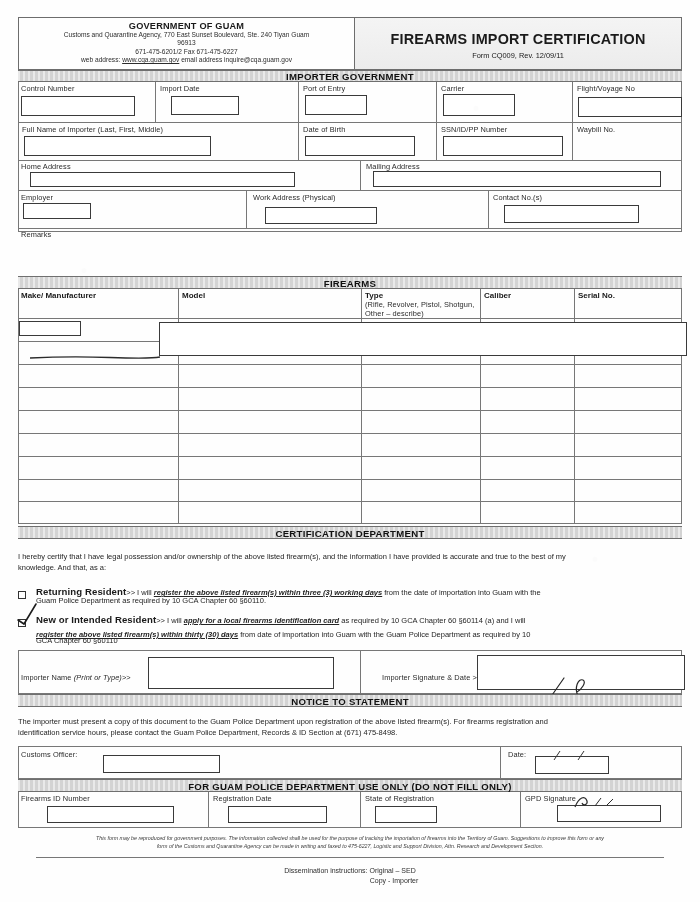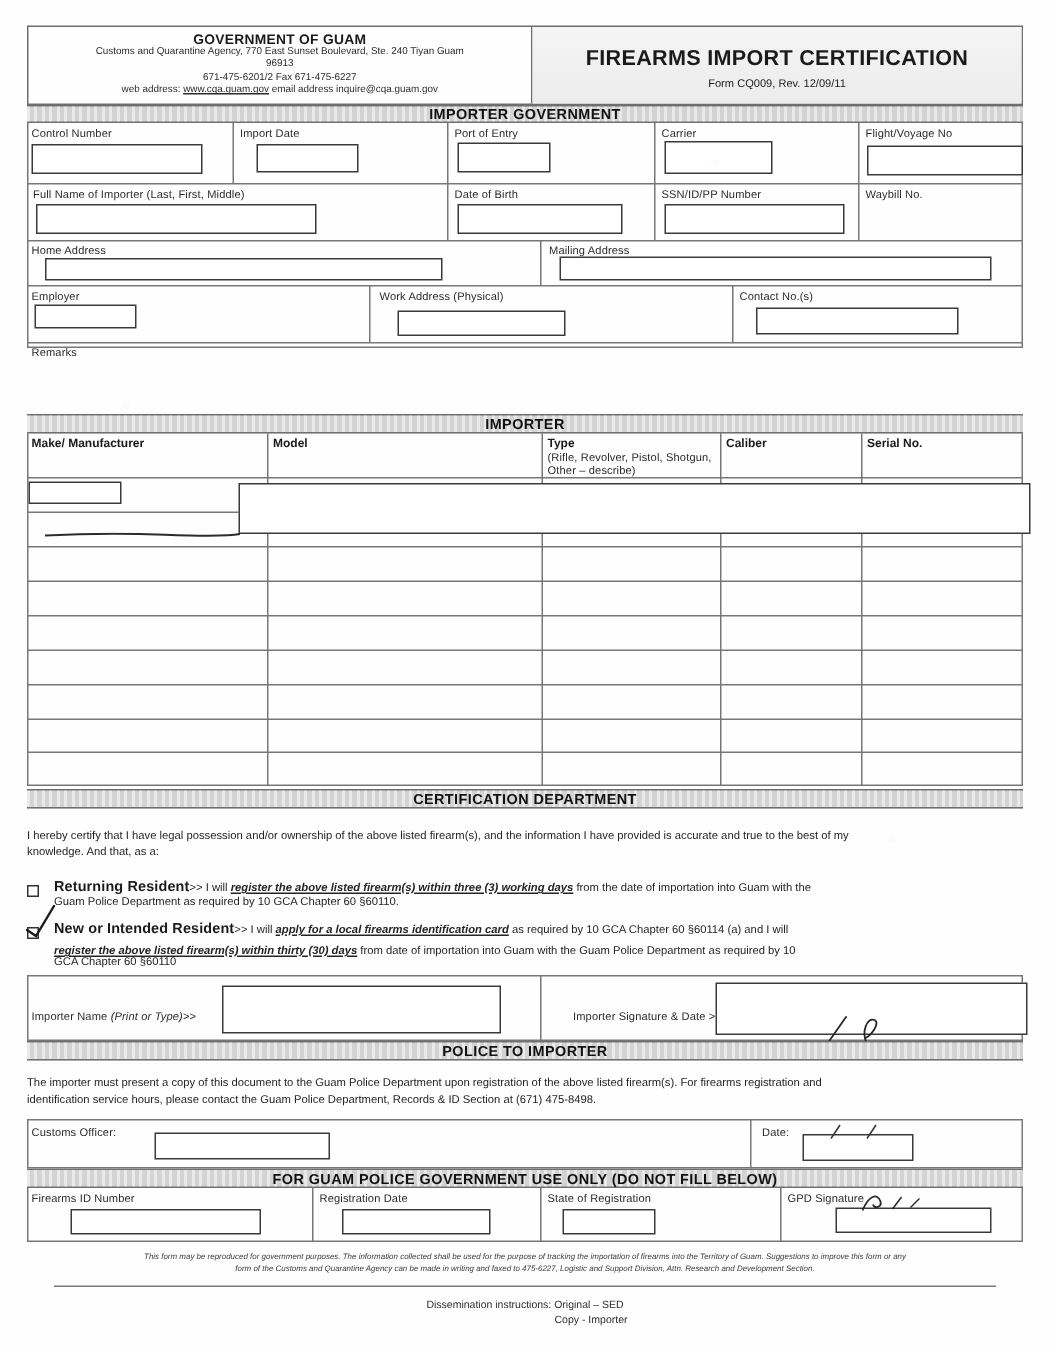--- a/index.html
+++ b/index.html
@@ -185,21 +185,21 @@
   <div class="lbl abs" style="left:253px; top:194px;">Work Address (Physical)</div>
   <div class="ibox abs" style="left:265px; top:207px; width:112px; height:17px; font-size:8px; padding:1px 2px;"></div>
 
   <div class="lbl abs" style="left:493px; top:194px;">Contact No.(s)</div>
   <div class="ibox abs" style="left:504px; top:205px; width:135px; height:18px; font-size:8px; padding:1px 2px;"></div>
 
   <div class="lbl abs" style="left:21px; top:231px;">Remarks</div>
   <div class="abs" style="left:21px; top:241px; width:660px; height:22px; font-size:8px;"></div>
 
   <div class="band abs" style="left:18px; top:276px; width:664px; height:13px; line-height:13px;">
-    <span>IMPORTER</span>
+    <span>FIREARMS</span>
   </div>
 
   <div class="abs" style="left:18px; top:289px; width:664px; height:235px; border:1px solid #777; border-top:none;"></div>
 
   <div class="vline" style="left:178px; top:289px; height:235px;"></div>
   <div class="vline" style="left:361px; top:289px; height:235px;"></div>
   <div class="vline" style="left:480px; top:289px; height:235px;"></div>
   <div class="vline" style="left:574px; top:289px; height:235px;"></div>
 
   <div class="abs" style="left:21px; top:291px; font-size:8px; font-weight:bold;">Make/ Manufacturer</div>
@@ -270,41 +270,41 @@
   <div class="abs lbl" style="left:382px; top:674px;">Importer Signature &amp; Date &gt;&gt;</div>
   <div class="ibox abs" style="left:477px; top:655px; width:208px; height:35px; font-size:8px; padding:2px;"></div>
   <div class="ink" style="left:548px; top:676px; width:60px; height:24px;">
     <svg width="60" height="24" viewBox="0 0 60 24">
       <path d="M2 22 L16 2" stroke="#262626" stroke-width="1.2" fill="none" stroke-linecap="round"></path>
       <path d="M30 20 C 26 12, 30 2, 35 4 C 39 6, 33 14, 29 16" stroke="#262626" stroke-width="1.2" fill="none"></path>
     </svg>
   </div>
 
   <div class="band abs" style="left:18px; top:694px; width:664px; height:13px; line-height:13px;">
-    <span>POLICE TO IMPORTER</span>
+    <span>NOTICE TO STATEMENT</span>
   </div>
 
   <div class="abs section-text" style="left:18px; top:716px; width:672px;">The importer must present a copy of this document to the Guam Police Department upon registration of the above listed firearm(s).  For firearms registration and</div>
   <div class="abs section-text" style="left:18px; top:727px; width:672px;">identification service hours, please contact the Guam Police Department, Records &amp; ID Section at (671) 475-8498.</div>
 
   <div class="abs" style="left:18px; top:746px; width:664px; height:33px; border:1px solid #777;"></div>
   <div class="vline" style="left:500px; top:746px; height:33px;"></div>
   <div class="abs lbl" style="left:21px; top:751px;">Customs Officer:</div>
   <div class="ibox abs" style="left:103px; top:755px; width:117px; height:18px; font-size:8px; padding:1px 2px;"></div>
   <div class="abs lbl" style="left:508px; top:751px;">Date:</div>
   <div class="ibox abs" style="left:535px; top:756px; width:74px; height:18px; font-size:8px; padding:1px 2px;"></div>
   <div class="ink" style="left:540px; top:748px; width:66px; height:12px;">
     <svg width="66" height="12" viewBox="0 0 66 12">
       <path d="M14 10 L20 1" stroke="#333" stroke-width="1" fill="none"></path>
       <path d="M38 10 L44 1" stroke="#333" stroke-width="1" fill="none"></path>
     </svg>
   </div>
 
   <div class="band abs" style="left:18px; top:779px; width:664px; height:13px; line-height:13px;">
-    <span>FOR GUAM POLICE GOVERNMENT USE ONLY  (DO NOT FILL BELOW)</span>
+    <span>FOR GUAM POLICE DEPARTMENT USE ONLY  (DO NOT FILL ONLY)</span>
   </div>
 
   <div class="abs" style="left:18px; top:792px; width:664px; height:36px; border:1px solid #777; border-top:none;"></div>
   <div class="vline" style="left:208px; top:792px; height:36px;"></div>
   <div class="vline" style="left:360px; top:792px; height:36px;"></div>
   <div class="vline" style="left:520px; top:792px; height:36px;"></div>
 
   <div class="abs lbl" style="left:21px; top:795px;">Firearms ID Number</div>
   <div class="ibox abs" style="left:47px; top:806px; width:127px; height:17px; font-size:8px; padding:1px 2px;"></div>
 

